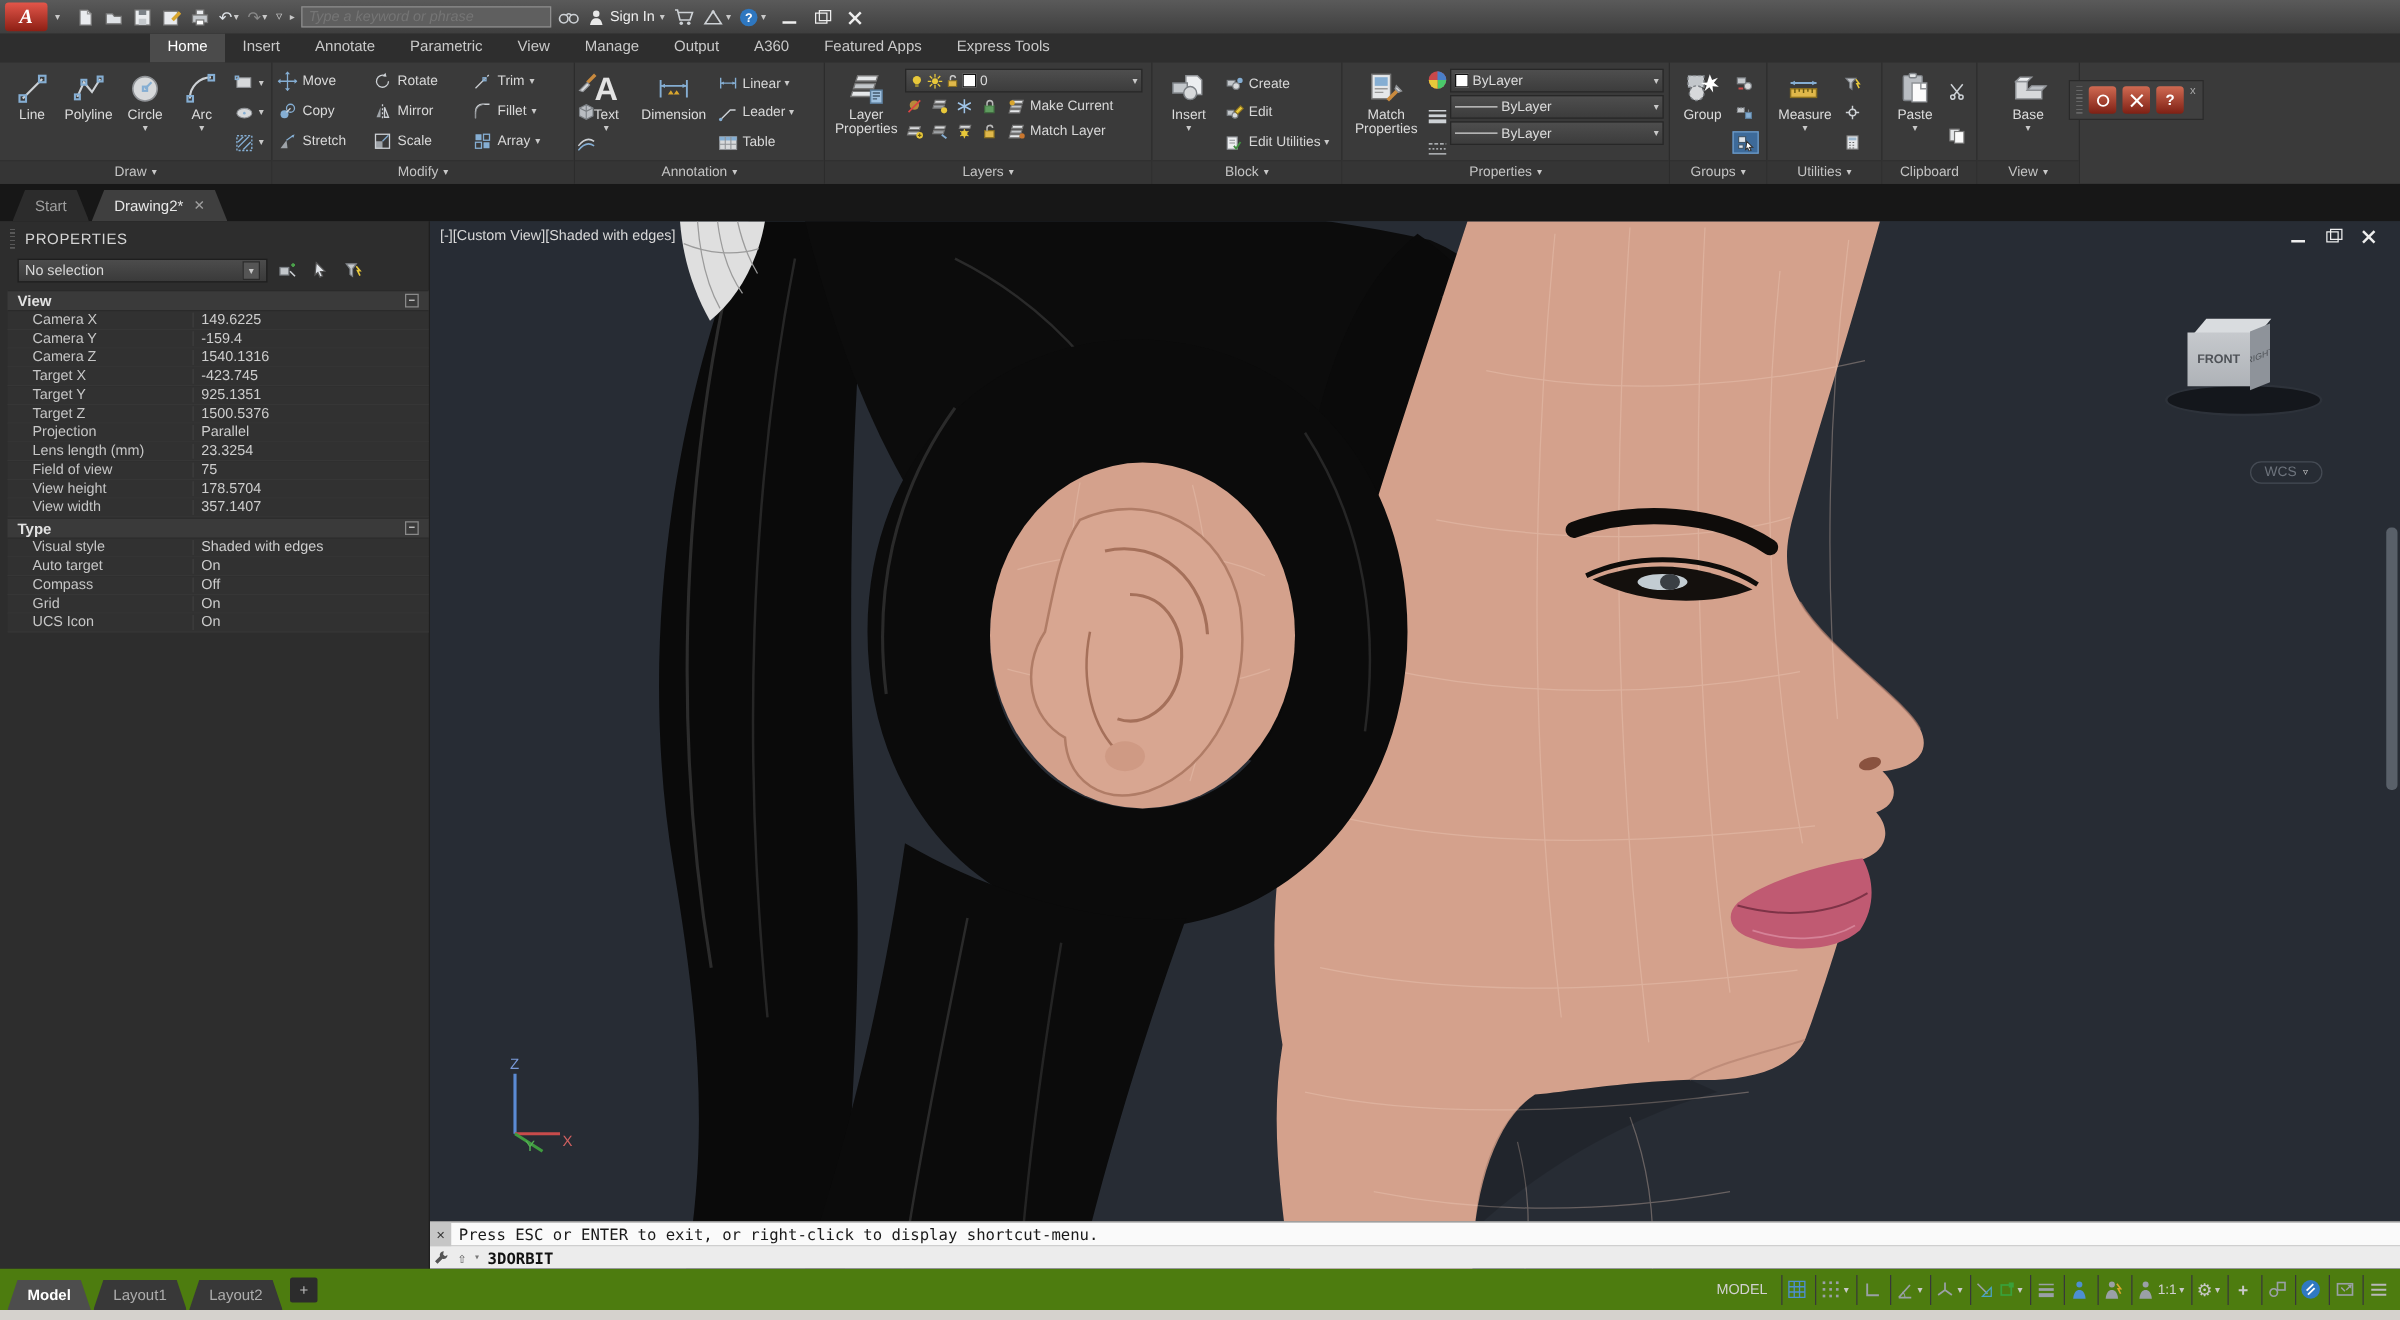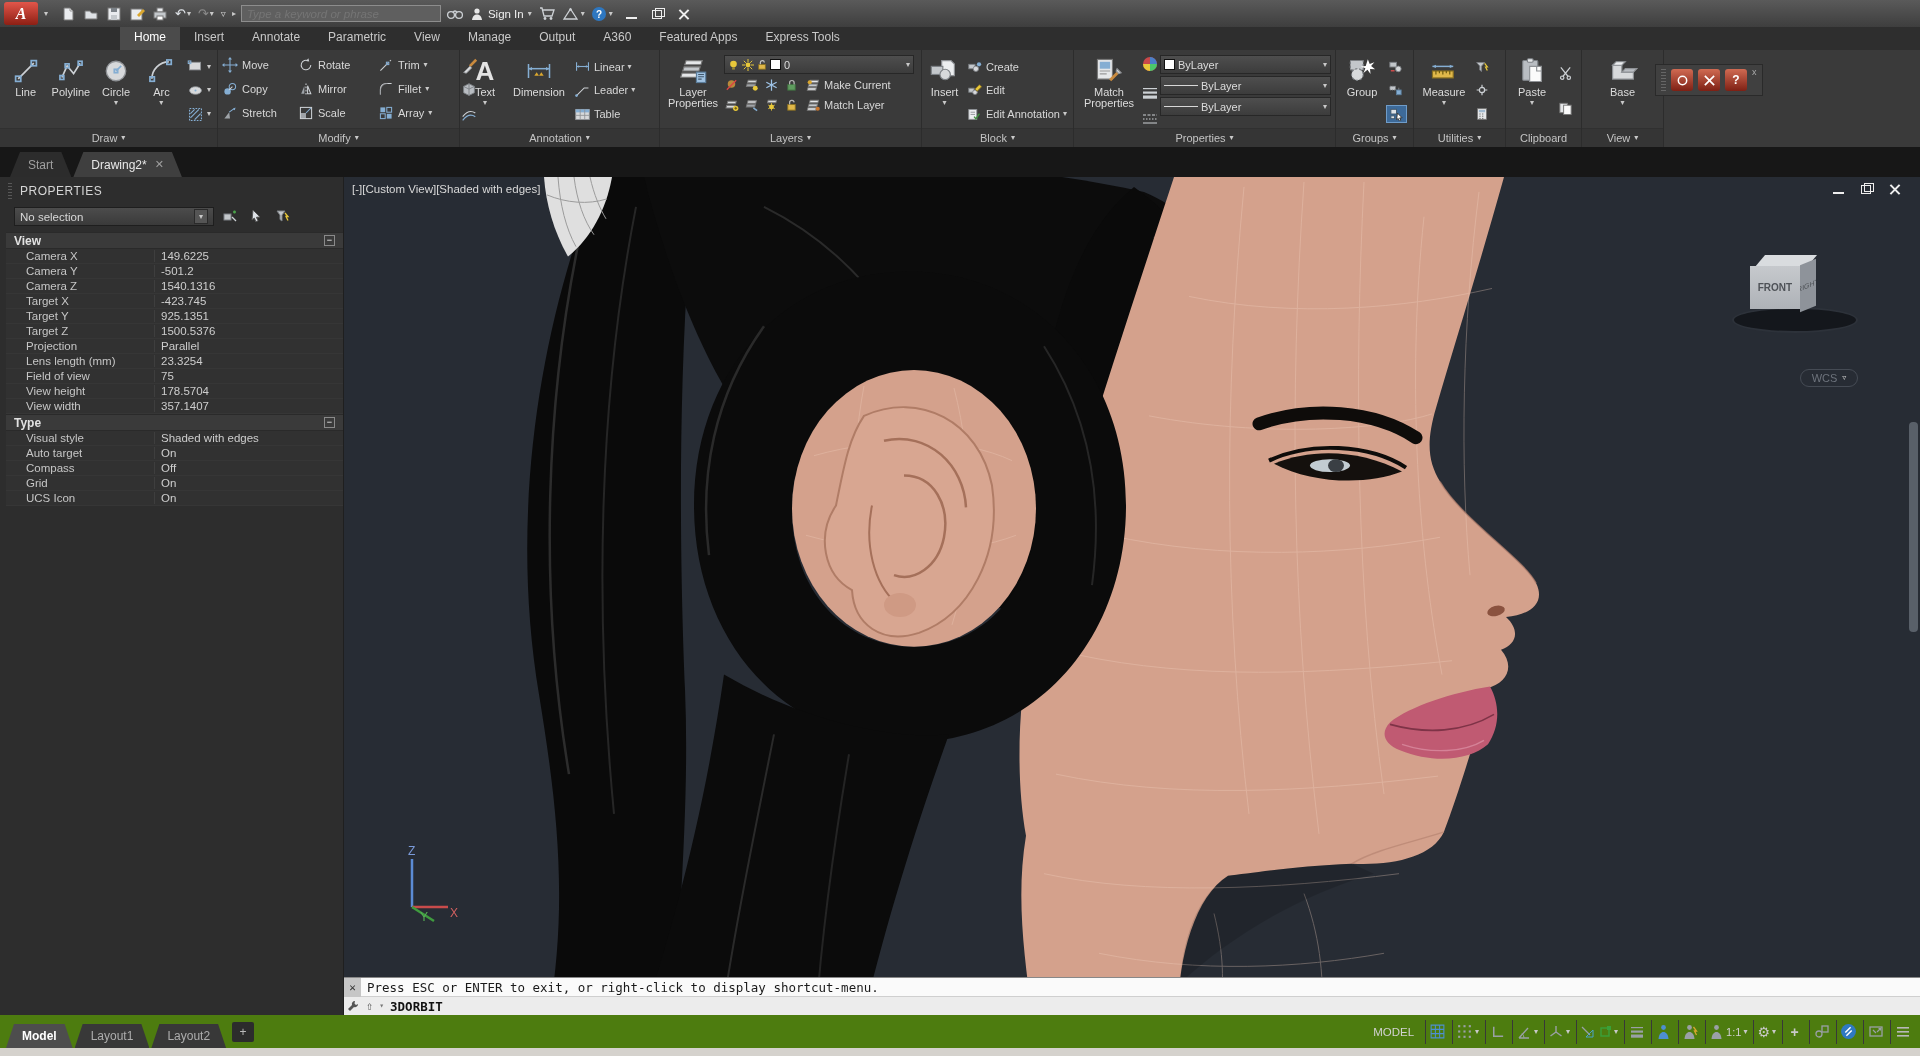--- a/index.html
+++ b/index.html
@@ -617,21 +617,21 @@
                 <path d="M9 6 14 1l2.4 2.4-5 5z" fill="#e8c83a" stroke="#8a7020"></path>
               </svg>
               <span class="slab">Edit</span>
             </span>
           <span class="sbtn">
               <svg width="16" height="14" viewBox="0 0 18 14">
                 <rect x="2" y="2" width="9" height="11" fill="#eceef0" stroke="#8f9296"></rect>
                 <path d="M4 5h5M4 7.5h5" stroke="#8f9296"></path>
                 <path d="M8 10l2 2.5 4-6" stroke="#3f8f3f" stroke-width="1.6" fill="none"></path>
               </svg>
-              <span class="slab">Edit Annotation</span>
+              <span class="slab">Edit Utilities</span>
               <span class="dd">▾</span>
             </span>
         </div>
       </div>
       <div class="plabel">
           <span>Block</span>
           <span class="dd">▾</span>
         </div>
     </div>
 
@@ -897,21 +897,21 @@
       </div>
       <div class="prows">
 
           <div class="prow">
             <span class="plab">Camera X</span>
             <span class="pval">149.6225</span>
           </div>
 
           <div class="prow">
             <span class="plab">Camera Y</span>
-            <span class="pval">-501.2</span>
+            <span class="pval">-159.4</span>
           </div>
 
           <div class="prow">
             <span class="plab">Camera Z</span>
             <span class="pval">1540.1316</span>
           </div>
 
           <div class="prow">
             <span class="plab">Target X</span>
             <span class="pval">-423.745</span>

